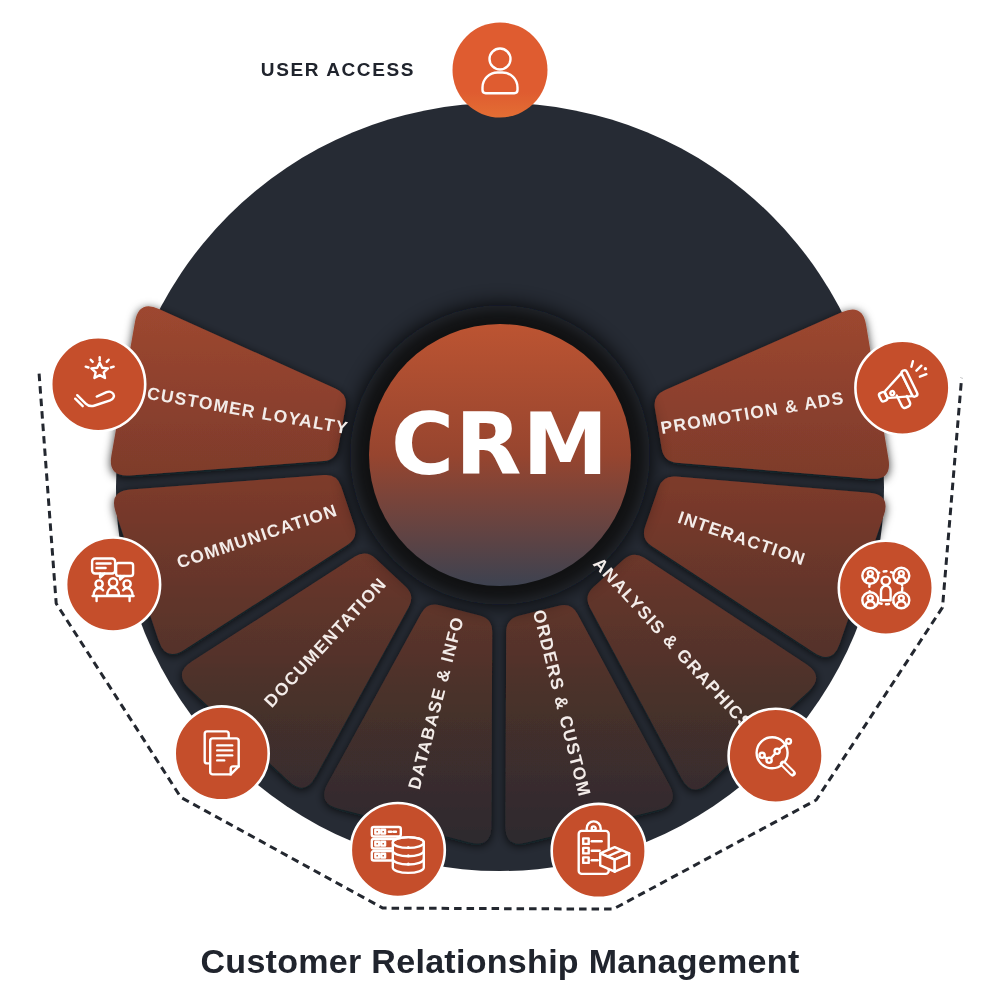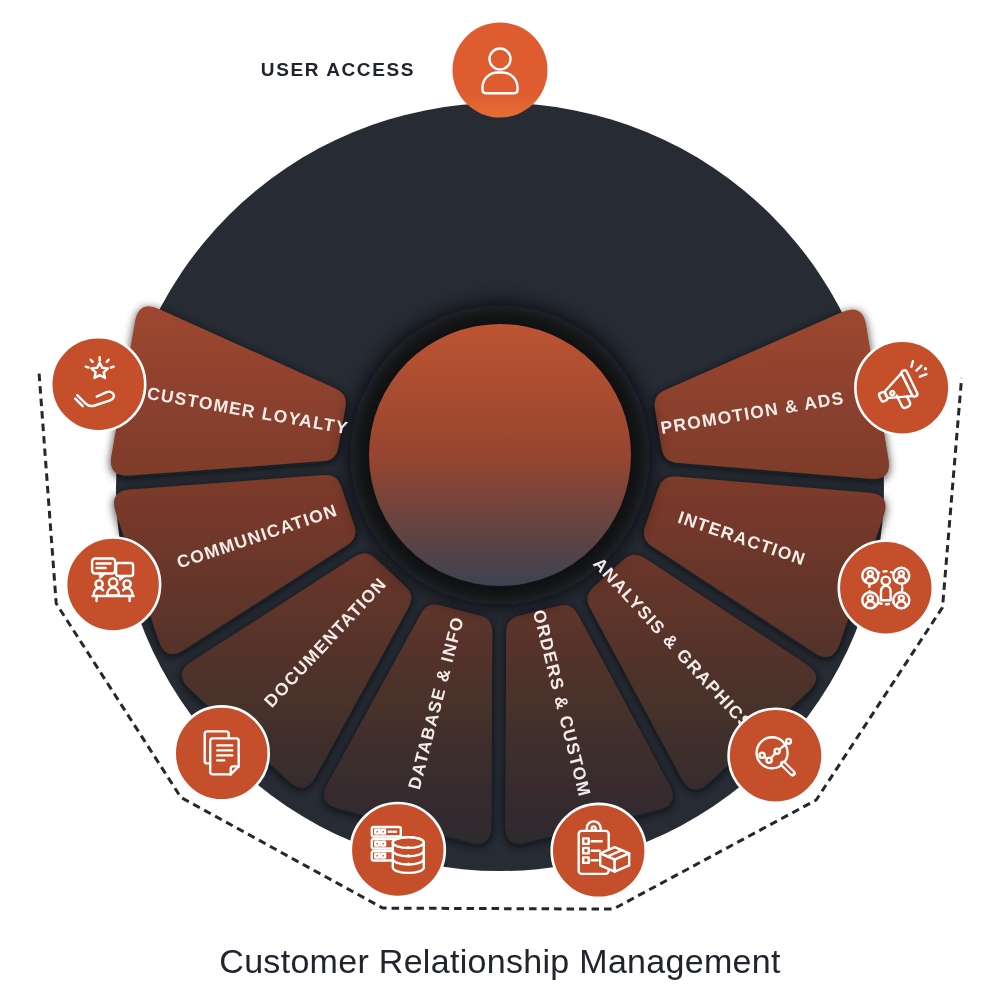--- a/index.html
+++ b/index.html
@@ -16,21 +16,21 @@
   #lblLeft{right:585px;}
   #lblRight{left:566px;}
   .crm-text{
     position:absolute;left:500px;top:446px;transform:translate(-50%,-52%);
     font-family:"DejaVu Sans","Liberation Sans",sans-serif;
     font-weight:bold;font-size:86px;color:#ffffff;letter-spacing:1px;
     white-space:nowrap;
   }
   .bottom-title{
     position:absolute;left:500px;top:961px;transform:translate(-50%,-50%);
-    font-weight:400;font-size:34px;color:#20242d;letter-spacing:0.3px;
+    font-weight:700;font-size:34px;color:#20242d;letter-spacing:0.3px;
     white-space:nowrap;
   }
   
   .ln{fill:none;stroke:#ffffff;stroke-width:2.4;stroke-linecap:round;stroke-linejoin:round;}
   .fillbg{fill:#c54e2b;}
   .dot{fill:#ffffff;stroke:none;}
 </style>
 </head>
 <body>
 
@@ -219,15 +219,16 @@
         <circle cx="0" cy="0" r="47.5" fill="url(#gradTop)"></circle>
         <g>
           <circle class="ln" stroke-width="3.4" cx="0" cy="-11" r="10.5"></circle>
        <path class="ln" stroke-width="3.4" d="M-17.5,20 v-2.5 c0,-8.3 6.7,-15 15,-15 h5 c8.3,0 15,6.7 15,15 V20 c0,1.8 -1.4,3.2 -3.2,3.2 h-28.6 c-1.8,0 -3.2,-1.4 -3.2,-3.2 Z"></path>
         </g>
       </g>
     </svg>
 
   <div class="top-label" id="lblLeft">USER ACCESS</div>
 
+  <div class="crm-text">CRM</div>
 
   <div class="bottom-title">Customer Relationship Management</div>
 </div>
 
 </body></html>

